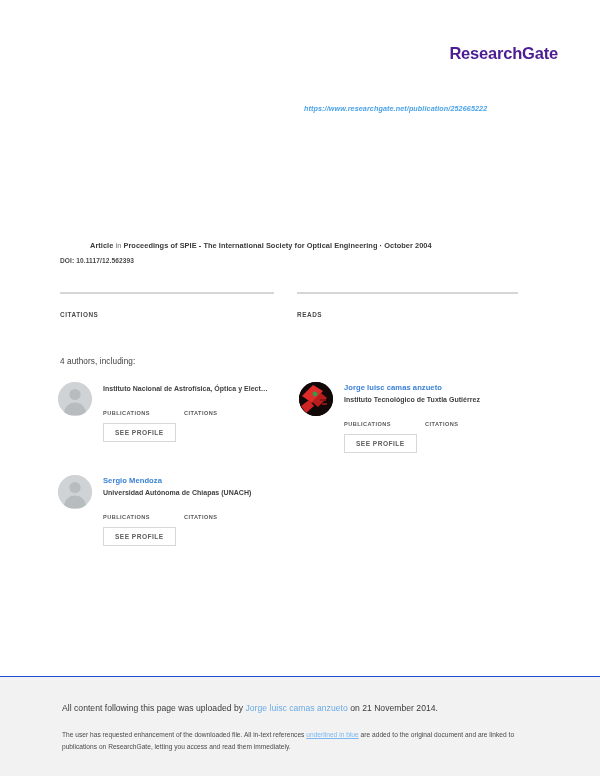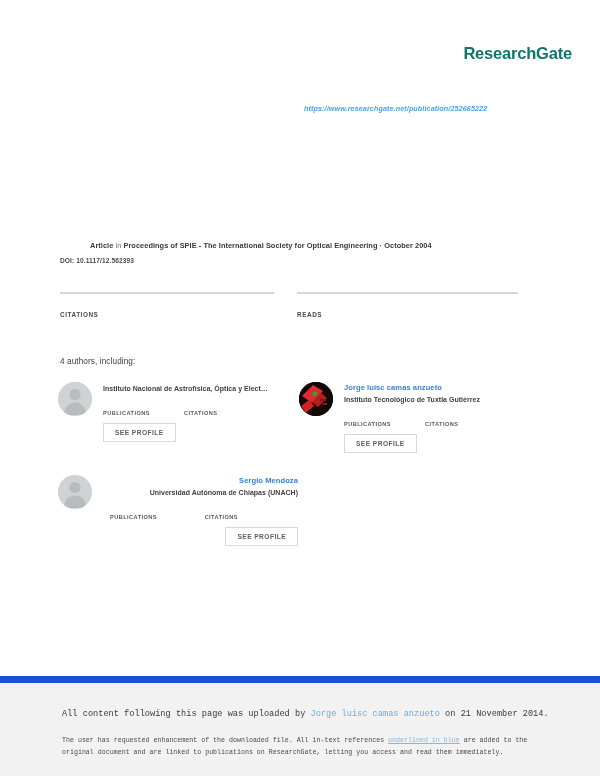--- a/index.html
+++ b/index.html
@@ -6,23 +6,23 @@
   html, body {
     width:600px; height:776px;
     background:#ffffff;
     font-family:"Liberation Sans", sans-serif;
     -webkit-font-smoothing:antialiased;
   }
   .page { position:relative; width:600px; height:776px; background:#fff; overflow:hidden; }
 
   
   .rg-logo {
-    position:absolute; right:28px; top:44px;
+    position:absolute; right:42px; top:44px;
     font-size:16.5px; font-weight:700; letter-spacing:-0.2px;
-    color:#0f766e; white-space:nowrap;
+    color:#4c1d95; white-space:nowrap;
   }
   .pub-url {
     position:absolute; left:304px; top:104px;
     font-size:7.2px; font-weight:700; letter-spacing:0.1px;
     color:#4aa3e8; white-space:nowrap;font-style:italic;
   }
 
   
   .meta-line {
     position:absolute; left:60px; top:241px;
@@ -52,21 +52,21 @@
   .stat-reads { left:297px; width:221px; }
 
   
   .authors-head {
     position:absolute; left:60px; top:357px;
     font-size:8.2px; font-weight:400; color:#3d3d3d; letter-spacing:0.1px;
   }
   .author { position:absolute; width:240px; }
   .a1 { left:58px;  top:382px; }
   .a2 { left:299px; top:382px; }
-  .a3 { left:58px;  top:475px;text-align:right; }
+  .a3 { left:58px;  top:475px; }
 
   .avatar {
     position:absolute; left:0; top:0; width:34px; height:34px;
     border-radius:50%; overflow:hidden; background:#cfd3d6;
   }
   .avatar svg { display:block; width:34px; height:34px; }
   .avatar-photo { background:#1a0c0c; }
 
   .a-body { margin-left:45px; }
   .a-name {
@@ -87,21 +87,21 @@
     margin-top:7px; display:inline-block;
     border:1px solid #d8d8d8; background:#fff;
     padding:5px 11px 5px 11px;
     font-size:6.6px; font-weight:700; letter-spacing:0.45px;
     color:#5e5e5e; white-space:nowrap; cursor:pointer;
   }
 
   
   .footer {
     position:absolute; left:0; right:0; top:676px; bottom:0;
-    background:#f2f2f2; border-top:7px solid #1d4ed8;font-family:Liberation Mono, monospace;
+    background:#f2f2f2; border-top:1px solid #1d4ed8;
   }
   .f-upload {
     position:absolute; left:62px; top:26px;
     font-size:8.6px; color:#3a3a3a; letter-spacing:0.02px; white-space:nowrap;
   }
   .f-upload .lnk { color:#6aaae4; }
   .f-note {
     position:absolute; left:62px; top:52px; width:470px;
     font-size:6.6px; line-height:11.5px; color:#4a4a4a; letter-spacing:0.02px;
   }

